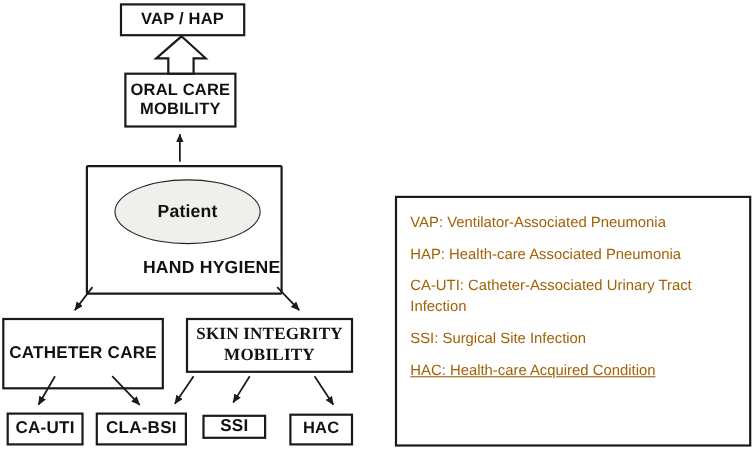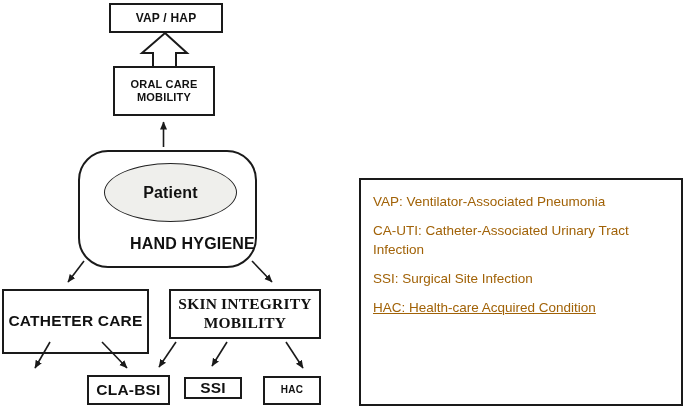--- a/index.html
+++ b/index.html
@@ -23,23 +23,23 @@
     display: flex;
     align-items: center;
     justify-content: center;
     text-align: center;
     font-weight: bold;
     color: #111111;
     white-space: pre-line;
     line-height: 1.22;
     letter-spacing: 0.2px;
   }
-  .vap-hap      { left:109px; top:3px;   width:114px; height:30px; font-size:12px; }
-  .oral-care    { left:113px; top:66px;  width:102px; height:50px; font-size:11px; }
-  .patient-box  { left:78px;  top:150px; width:179px; height:118px; border-radius:30px; }
+  .vap-hap      { left:109px; top:3px;   width:114px; height:30px; font-size:15px; }
+  .oral-care    { left:113px; top:66px;  width:102px; height:50px; font-size:15px; }
+  .patient-box  { left:78px;  top:150px; width:179px; height:118px; border-radius:2px; }
   .patient-ellipse {
     position: absolute;
     box-sizing: border-box;
     left: 24px; top: 11px; width: 133px; height: 59px;
     background: #efefec;
     border: 1.5px solid #222222;
     border-radius: 50%;
     display: flex; align-items: center; justify-content: center;
     font-weight: bold; font-size: 16px; color: #111111;
   }
@@ -48,21 +48,21 @@
     left: 0; right: 0; bottom: 12px;
     text-align: right;
     font-weight: bold; font-size: 16px; color: #111111;
     letter-spacing: 0.2px;
   }
   .catheter-care  { left:2px;   top:289px; width:147px; height:65px; font-size:15.5px; }
   .skin-integrity { left:169px; top:289px; width:152px; height:50px; font-size:15.5px;font-family:Liberation Serif, serif; }
   .ca-uti  { left:6px;   top:375px; width:70px; height:30px; font-size:15.5px; }
   .cla-bsi { left:87px;  top:375px; width:83px; height:30px; font-size:15.5px; }
   .ssi     { left:184px; top:377px; width:58px; height:22px; font-size:15.5px; }
-  .hac     { left:263px; top:376px; width:58px; height:29px; font-size:10px; }
+  .hac     { left:263px; top:376px; width:58px; height:29px; font-size:15px; }
   .legend {
     position: absolute;
     box-sizing: border-box;
     left: 359px; top: 178px; width: 324px; height: 228px;
     background: #ffffff;
     border: 2px solid #1a1a1a;
     padding: 12px 6px 10px 12px;
     font-size: 13.5px;
     color: #a16207;
   }
@@ -94,26 +94,28 @@
   <div class="box patient-box">
     <div class="patient-ellipse">Patient</div>
     <div class="hand-hygiene">HAND HYGIENE</div>
   </div>
 
   <div class="box catheter-care">CATHETER CARE</div>
 
   <div class="box skin-integrity">SKIN INTEGRITY
 MOBILITY</div>
 
+  <div class="box ca-uti">CA-UTI</div>
   <div class="box cla-bsi">CLA-BSI</div>
   <div class="box ssi">SSI</div>
   <div class="box hac">HAC</div>
 
   <div class="legend">
     <div class="legend-item">VAP: Ventilator-Associated Pneumonia</div>
+    <div class="legend-item">HAP: Health-care Associated Pneumonia</div>
     <div class="legend-item">CA-UTI: Catheter-Associated Urinary Tract Infection</div>
     <div class="legend-item">SSI: Surgical Site Infection</div>
     <div class="legend-item">HAC: Health-care Acquired Condition</div>
   </div>
 
   <svg id="arrow-overlay" width="685" height="408" viewBox="0 0 685 408">
     <defs>
       <marker id="ah" markerWidth="10" markerHeight="9" refX="7.5" refY="3.5" orient="auto" markerUnits="userSpaceOnUse">
         <path d="M0,0 L8,3.5 L0,7 Z" fill="#1a1a1a"></path>
       </marker>

